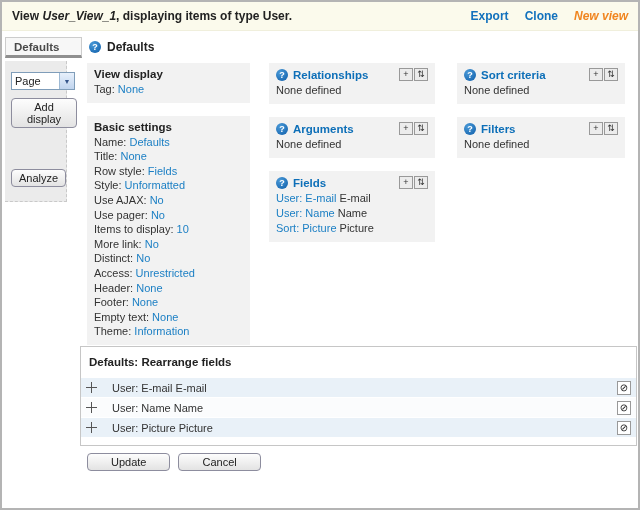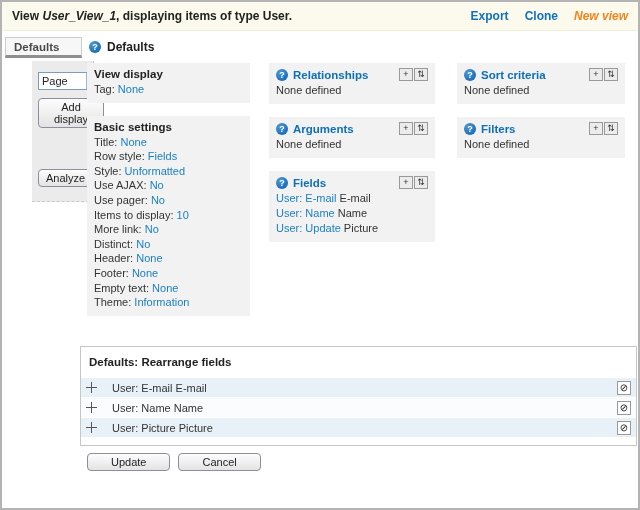--- a/index.html
+++ b/index.html
@@ -27,21 +27,20 @@
   .side-tab {
     position:absolute; left:3px; top:6px; width:77px; height:21px;
     background:#f7f7f7; border:1px solid #ccc; border-bottom:3px solid #8f8f8f;
     font-weight:bold; color:#4a4a4a; font-size:11.5px;
     padding:3px 0 0 8px; cursor:pointer;
   }
   .side-panel {
     position:absolute; left:3px; top:30px; width:62px; height:141px;
     background:#ebebeb; border-right:1px dashed #c9c9c9; border-bottom:1px dashed #c9c9c9;
     padding:11px 0 0 6px;
-    margin-left:27px;
   }
   .fake-select {
     width:64px; height:18px; background:#fff; border:1px solid #7f9db9;
     display:flex; align-items:center; cursor:pointer;
   }
   .fake-select .val { flex:1; padding-left:3px; font-size:11px; color:#222; }
   .fake-select .arrow {
     width:15px; height:16px; background:linear-gradient(#e7f0fb,#c0d4ee);
     border-left:1px solid #9db9d4; color:#34548a; font-size:7px;
     display:flex; align-items:center; justify-content:center;
@@ -144,28 +143,30 @@
         <div class="kv">
           <span>Tag:</span>
           <a>None</a>
         </div>
       </div>
 
       <div class="box">
         <div class="box-head">
           <span class="plain-title">Basic settings</span>
         </div>
+        <div class="kv"><span>Name:</span> <a>Defaults</a></div>
         <div class="kv"><span>Title:</span> <a>None</a></div>
         <div class="kv"><span>Row style:</span> <a>Fields</a></div>
         <div class="kv"><span>Style:</span> <a>Unformatted</a></div>
         <div class="kv"><span>Use AJAX:</span> <a>No</a></div>
         <div class="kv"><span>Use pager:</span> <a>No</a></div>
         <div class="kv"><span>Items to display:</span> <a>10</a></div>
         <div class="kv"><span>More link:</span> <a>No</a></div>
         <div class="kv"><span>Distinct:</span> <a>No</a></div>
+        <div class="kv"><span>Access:</span> <a>Unrestricted</a></div>
         <div class="kv"><span>Header:</span> <a>None</a></div>
         <div class="kv"><span>Footer:</span> <a>None</a></div>
         <div class="kv"><span>Empty text:</span> <a>None</a></div>
         <div class="kv"><span>Theme:</span> <a>Information</a></div>
       </div>
     </div>
 
     <div class="col col2">
       <div class="box">
         <div class="box-head">
@@ -195,21 +196,21 @@
         <div class="box-head">
           <span class="help-ico">?</span>
           <a class="sec-title">Fields</a>
           <span class="mini-btns">
             <a class="mini">+</a>
             <a class="mini">⇅</a>
           </span>
         </div>
         <div class="fitem"><a>User: E-mail</a><span> E-mail</span></div>
         <div class="fitem"><a>User: Name</a><span> Name</span></div>
-        <div class="fitem"><a>User: Update</a><span> Picture</span></div>
+        <div class="fitem"><a>Sort: Picture</a><span> Picture</span></div>
       </div>
     </div>
 
     <div class="col col3">
       <div class="box">
         <div class="box-head">
           <span class="help-ico">?</span>
           <a class="sec-title">Sort criteria</a>
           <span class="mini-btns">
             <a class="mini">+</a>

